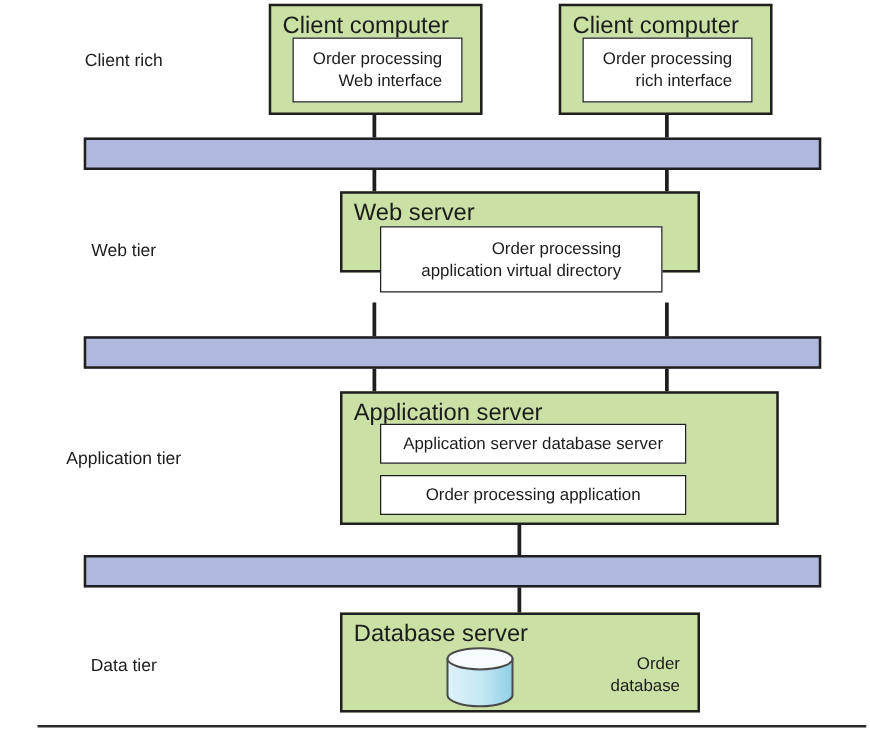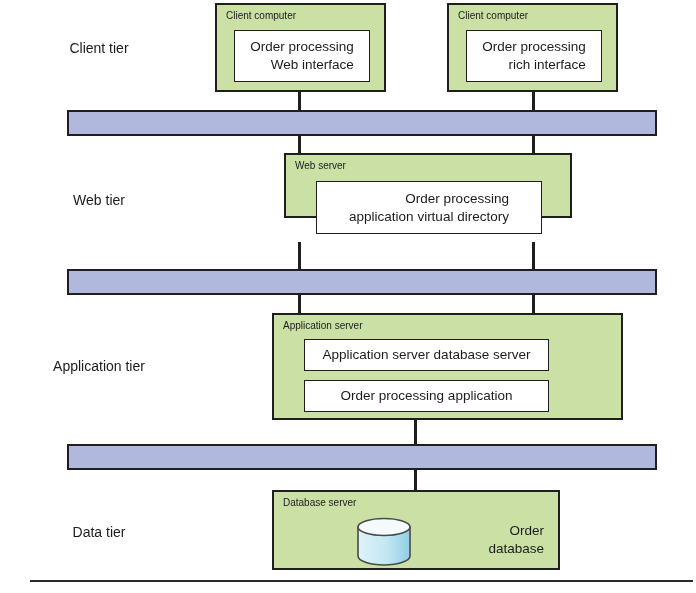--- a/index.html
+++ b/index.html
@@ -32,21 +32,21 @@
     border:2px solid var(--border_dark);
   }
   .node-box{
     position:absolute;
     background:var(--node_fill);
     border:2px solid var(--border_dark);
   }
   .node-title{
     position:absolute;
     top:5px;left:9px;right:6px;
-    font-size:10px;
+    font-size:19px;
     color:var(--text_color);
     white-space:nowrap;
   }
   .component-box{
     position:absolute;
     background:var(--component_fill);
     border:1.5px solid var(--border_dark);
     display:flex;align-items:center;justify-content:center;
     text-align:right;
     font-size:13.5px;
@@ -71,21 +71,21 @@
     position:absolute;
     left:30px;top:580px;width:663px;height:2px;
     background:#2a2a2a;
   }
 </style>
 </head>
 <body>
 
 <div class="canvas">
 
-  <div class="tier-label" style="top:40px">Client tier</div>
+  <div class="tier-label" style="top:40px">Client rich</div>
   <div class="tier-label" style="top:192px">Web tier</div>
   <div class="tier-label" style="top:358px">Application tier</div>
   <div class="tier-label" style="top:524px">Data tier</div>
 
   <div class="connector" style="left:298px;top:90px;height:22px"></div>
   <div class="connector" style="left:532px;top:90px;height:22px"></div>
   <div class="connector" style="left:298px;top:134px;height:21px"></div>
   <div class="connector" style="left:532px;top:134px;height:21px"></div>
   <div class="connector" style="left:298px;top:242px;height:29px"></div>
   <div class="connector" style="left:532px;top:242px;height:29px"></div>
@@ -103,21 +103,21 @@
     <div class="component-box" style="left:17px;top:25px;width:136px;height:52px">Order processing
 Web interface</div>
   </div>
 
   <div class="node-box" style="left:447px;top:3px;width:171px;height:89px">
     <div class="node-title">Client computer</div>
     <div class="component-box" style="left:17px;top:25px;width:136px;height:52px">Order processing
 rich interface</div>
   </div>
 
-  <div class="node-box" style="left:284px;top:153px;width:288px;height:65px">
+  <div class="node-box" style="left:272px;top:153px;width:288px;height:65px">
     <div class="node-title">Web server</div>
     <div class="component-box" style="left:30px;top:26px;width:226px;height:53px">Order processing
 application virtual directory</div>
   </div>
 
   <div class="node-box" style="left:272px;top:313px;width:351px;height:107px">
     <div class="node-title">Application server</div>
     <div class="component-box" style="left:30px;top:24px;width:245px;height:32px">Application server database server</div>
     <div class="component-box" style="left:30px;top:65px;width:245px;height:32px">Order processing application</div>
   </div>

